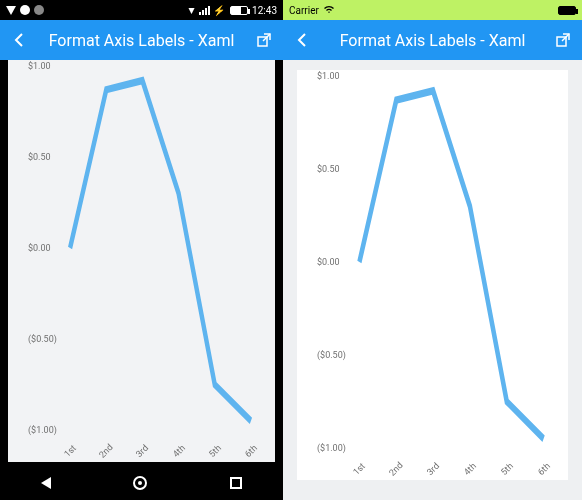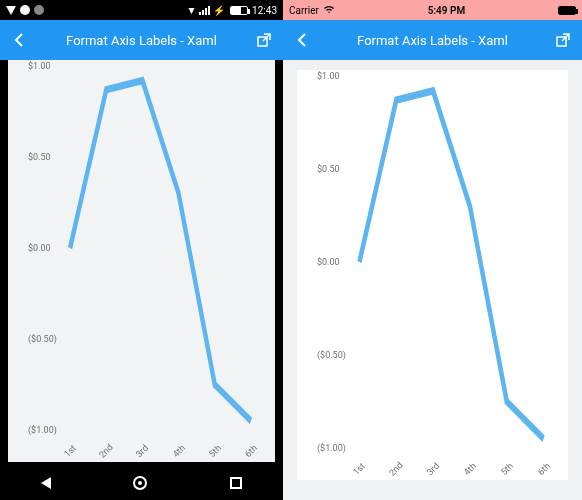--- a/index.html
+++ b/index.html
@@ -21,21 +21,21 @@
   
   .statusbar {
     height: 20px;
     display: flex;
     align-items: center;
     font-size: 10px;
     padding: 0 6px;
     justify-content: space-between;
   }
   .android .statusbar { background: #000; color: #fff; }
-  .ios .statusbar { background: #fca5a5; color: #000; }
+  .ios .statusbar { background: #bef264; color: #000; }
   .sb-left, .sb-right { display: flex; align-items: center; gap: 4px; }
   .ios .sb-center { flex: 1; text-align: center; font-weight: 600; }
   .dot { width: 10px; height: 10px; border-radius: 50%; background: #888; }
   .dot.white { background: #fff; }
   .shield {
     width: 0; height: 0;
     border-left: 5px solid transparent;
     border-right: 5px solid transparent;
     border-top: 9px solid #fff;
   }
@@ -44,21 +44,21 @@
   .appbar {
     height: 40px;
     background: #2196f3;
     color: #fff;
     display: flex;
     align-items: center;
     padding: 0 10px;
     gap: 10px;
   }
   .appbar .back { width: 18px; display: flex; align-items: center; justify-content: center; cursor: pointer; }
-  .appbar .title { flex: 1; text-align: center; font-size: 13px; }
+  .appbar .title { flex: 1; text-align: center; font-size: 16px; }
   .appbar .ext { width: 18px; display: flex; align-items: center; justify-content: center; cursor: pointer; }
 
   
   .chart-wrap {
     position: absolute;
     left: 8px; right: 8px;
     bottom: 38px;
     background: transparent;
   }
   .android .chart-wrap { top: 60px; background: #f2f3f5; }
@@ -211,21 +211,20 @@
 <div class="phone ios">
   <div class="statusbar">
     <div class="sb-left">
       <span>Carrier</span>
       <span class="wifi">
         <svg width="12" height="9" viewBox="0 0 12 9">
             <path d="M6 8 L7 7 A1.4 1.4 0 0 0 5 7 Z M3 5 A4 4 0 0 1 9 5 L8 6 A2.6 2.6 0 0 0 4 6 Z M1 3 A7 7 0 0 1 11 3 L10 4 A5.5 5.5 0 0 0 2 4 Z" fill="#000"></path>
           </svg>
       </span>
     </div>
-    <div class="sb-center">5:49 PM</div>
     <div class="sb-right">
       <div class="batt">
           <div class="fill" style="width:100%"></div>
         </div>
     </div>
   </div>
   <div class="appbar">
     <div class="back">
       <svg width="10" height="16" viewBox="0 0 10 16">
           <polyline points="8,2 2,8 8,14" fill="none" stroke="#fff" stroke-width="2"></polyline>

